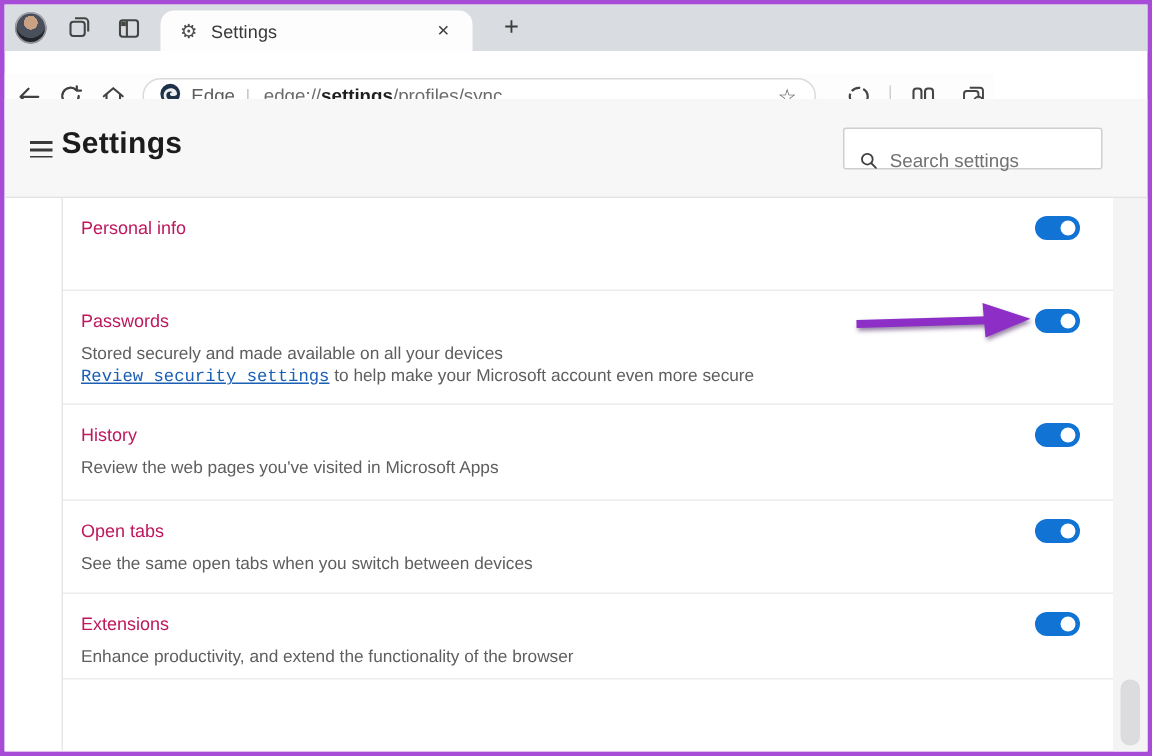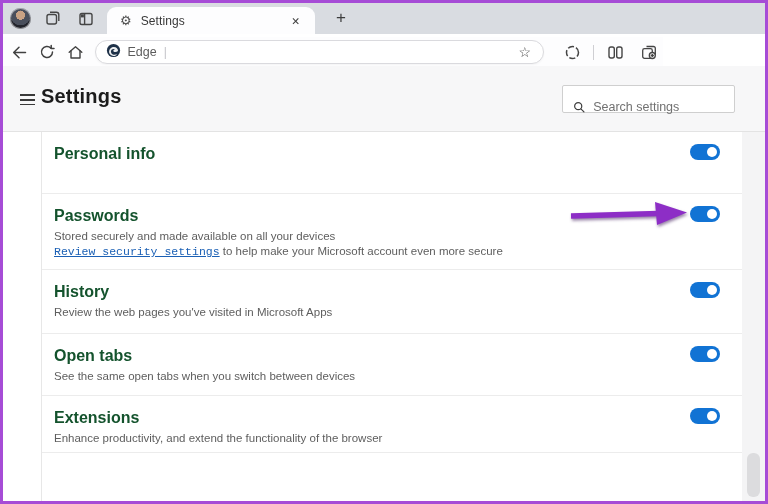--- a/index.html
+++ b/index.html
@@ -25,21 +25,21 @@
     background:#fdfdfe; border-radius:9px 9px 0 0;
     display:flex; align-items:center; padding:0 10px 0 13px;
     font-size:12px; color:#383838;
   }
   .tab .gear { font-size:13px; color:#4f4f4f; margin-right:9px; line-height:1; }
   .tab .title { flex:1; letter-spacing:.1px; }
   .tab .close { font-size:10.5px; color:#404040; padding:3px 5px; border-radius:4px; }
   .newtab { font-size:17px; color:#3c3c3c; margin-left:12px; padding:1px 9px 3px; border-radius:4px; }
   
   .toolbar {
-    position:absolute; left:0; top:34px; width:660px; height:31px;
+    position:absolute; left:0; top:46px; width:660px; height:31px;
     background:#fdfdfe; display:flex; align-items:center;
     border-bottom:1px solid rgba(0,0,0,.05);
   }
   .nav-btn { width:27px; height:26px; display:flex; align-items:center; justify-content:center; border-radius:5px; margin-left:5px; }
   .nav-btn svg { display:block; }
   .addressbar {
     margin-left:9px; width:527px; height:24px; border-radius:12px;
     background:#fff; border:1px solid #dadade; box-shadow:0 1px 2px rgba(0,0,0,.04);
     display:flex; align-items:center; padding:0 8px 0 10px; font-size:12.5px;
   }
@@ -73,21 +73,21 @@
   
   .content {
     position:absolute; left:0; top:128px; width:762px; height:370px;
     background:#fff; border-top:1px solid #e3e3e3;
   }
   .content-divider { position:absolute; left:38px; top:0; bottom:0; width:1px; background:#e7e7e7; }
   .gutter { position:absolute; right:0; top:0; bottom:0; width:23px; background:#f4f4f5; }
   .gutter .thumb { position:absolute; left:5px; right:5px; bottom:4px; height:44px; border-radius:6px; background:#dcdcde; }
   .rows { position:absolute; left:39px; top:0; right:23px; }
   .row { position:relative; border-bottom:1px solid #ececec; overflow:hidden; }
-  .row .rt { position:absolute; left:12px; top:13px; font-size:16px; font-weight:700; color:#14532d; }
+  .row .rt { position:absolute; left:12px; top:13px; font-size:12px; font-weight:400; color:#be185d; }
   .row .rd { position:absolute; left:12px; top:35px; font-size:11.5px; color:#5e5e5e; line-height:15px; }
   .row .rd a { color:#1b60b5; text-decoration:underline; cursor:pointer;font-family:Liberation Mono, monospace; }
   .row.h62 { height:62px; } .row.h76 { height:76px; } .row.h64 { height:64px; }
   .row.h57 { height:57px; } .row.h49 { height:49px; border-bottom:none; }
   .toggle {
     position:absolute; right:22px; top:12px; width:30px; height:16px;
     border-radius:8px; background:#1173d4; cursor:pointer;
   }
   .toggle .knob { position:absolute; right:3px; top:3px; width:10px; height:10px; border-radius:50%; background:#fff; }
   
@@ -142,20 +142,21 @@
     </div>
     <div class="addressbar">
       <span>
         <svg width="15" height="15" viewBox="0 0 15 15">
           <circle cx="7.5" cy="7.5" r="6.6" fill="#1e3148"></circle>
           <path d="M3.2 9.8 c-.6-3.4 1.8-5.9 4.6-5.9 2.6 0 4.4 1.8 4.2 4.1 -1.4 1.5-4.7 1.4-4.7-.2 0-.9.9-1.3 1.8-1.1 -.6-.9-2.2-1.1-3.3-.2 -1.5 1.2-1.1 4 .9 4.9 1.5.7 3.4.3 4.5-.5 -1 2-3.8 2.7-5.9 1.4 -1-.6-1.8-1.4-2.1-2.5z" fill="#fff" opacity=".92"></path>
         </svg>
       </span>
       <span class="edge-name">Edge</span>
       <span class="pipe">|</span>
+      <span class="url"><span>edge://</span><b>settings</b><span>/profiles/sync</span></span>
       <span class="star">☆</span>
     </div>
     <div class="tb-right">
       <div class="tb-icon">
         <svg width="17" height="17" viewBox="0 0 17 17" fill="none" stroke="#454545" stroke-width="1.5">
           <circle cx="8.5" cy="8.5" r="6" stroke-dasharray="6.2 2.1" stroke-dashoffset="2"></circle>
         </svg>
       </div>
       <div class="tb-divider"></div>
       <div class="tb-icon">

